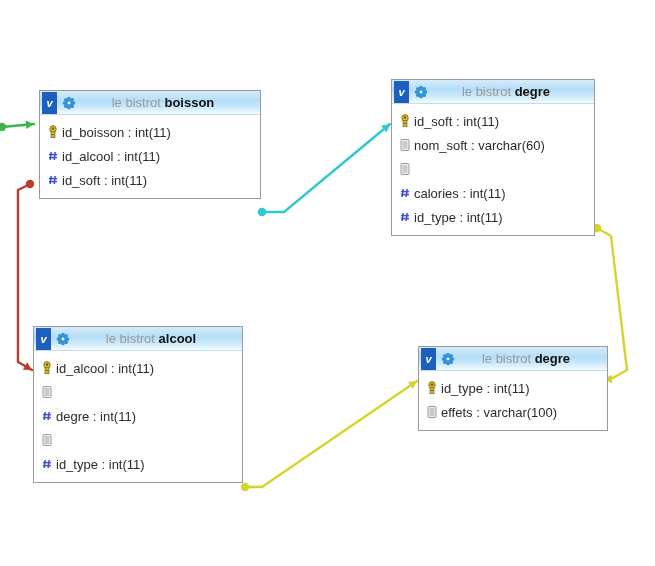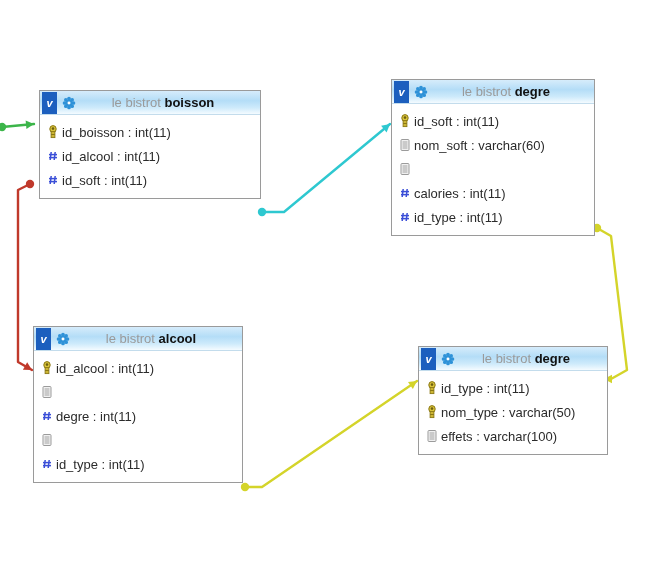--- a/index.html
+++ b/index.html
@@ -352,29 +352,20 @@
             <span class="field-icon"><svg viewBox="0 0 12 14" width="12" height="14">
                 <ellipse cx="6" cy="4" rx="3.2" ry="3.4" fill="#d9c43a" stroke="#8a7714" stroke-width="1"></ellipse>
                 <ellipse cx="6" cy="3.6" rx="1.3" ry="1.4" fill="#6d5f10"></ellipse>
                 <rect x="4.1" y="6.6" width="3.8" height="6" fill="#cdb633" stroke="#8a7714" stroke-width="0.9"></rect>
                 <rect x="4.1" y="9" width="3.8" height="1" fill="#8a7714"></rect>
               </svg></span>
             <span class="field-text">id_type : int(11)</span>
           </div>
           <div class="field-row">
             <span class="field-icon"><svg viewBox="0 0 12 14" width="12" height="14">
-                <ellipse cx="6" cy="4" rx="3.2" ry="3.4" fill="#d9c43a" stroke="#8a7714" stroke-width="1"></ellipse>
-                <ellipse cx="6" cy="3.6" rx="1.3" ry="1.4" fill="#6d5f10"></ellipse>
-                <rect x="4.1" y="6.6" width="3.8" height="6" fill="#cdb633" stroke="#8a7714" stroke-width="0.9"></rect>
-                <rect x="4.1" y="9" width="3.8" height="1" fill="#8a7714"></rect>
-              </svg></span>
-            <span class="field-text">nom_type : varchar(50)</span>
-          </div>
-          <div class="field-row">
-            <span class="field-icon"><svg viewBox="0 0 12 14" width="12" height="14">
                 <rect x="2" y="1.5" width="8" height="11" rx="1" fill="#f0f0f0" stroke="#9b9b9b" stroke-width="1"></rect>
                 <line x1="3.6" y1="4" x2="8.4" y2="4" stroke="#9b9b9b" stroke-width="0.9"></line>
                 <line x1="3.6" y1="6" x2="8.4" y2="6" stroke="#9b9b9b" stroke-width="0.9"></line>
                 <line x1="3.6" y1="8" x2="8.4" y2="8" stroke="#9b9b9b" stroke-width="0.9"></line>
                 <line x1="3.6" y1="10" x2="8.4" y2="10" stroke="#9b9b9b" stroke-width="0.9"></line>
               </svg></span>
             <span class="field-text">effets : varchar(100)</span>
           </div>
         </div>
       </div>

